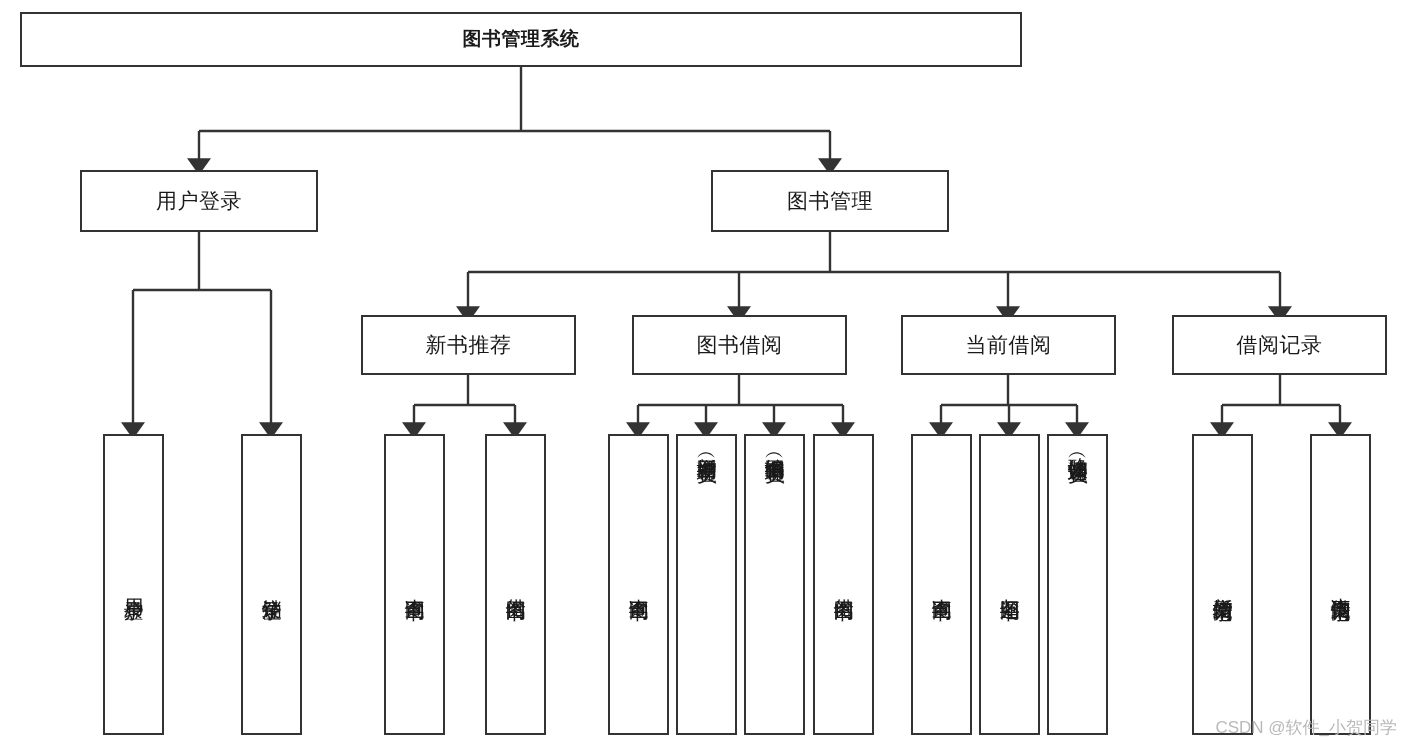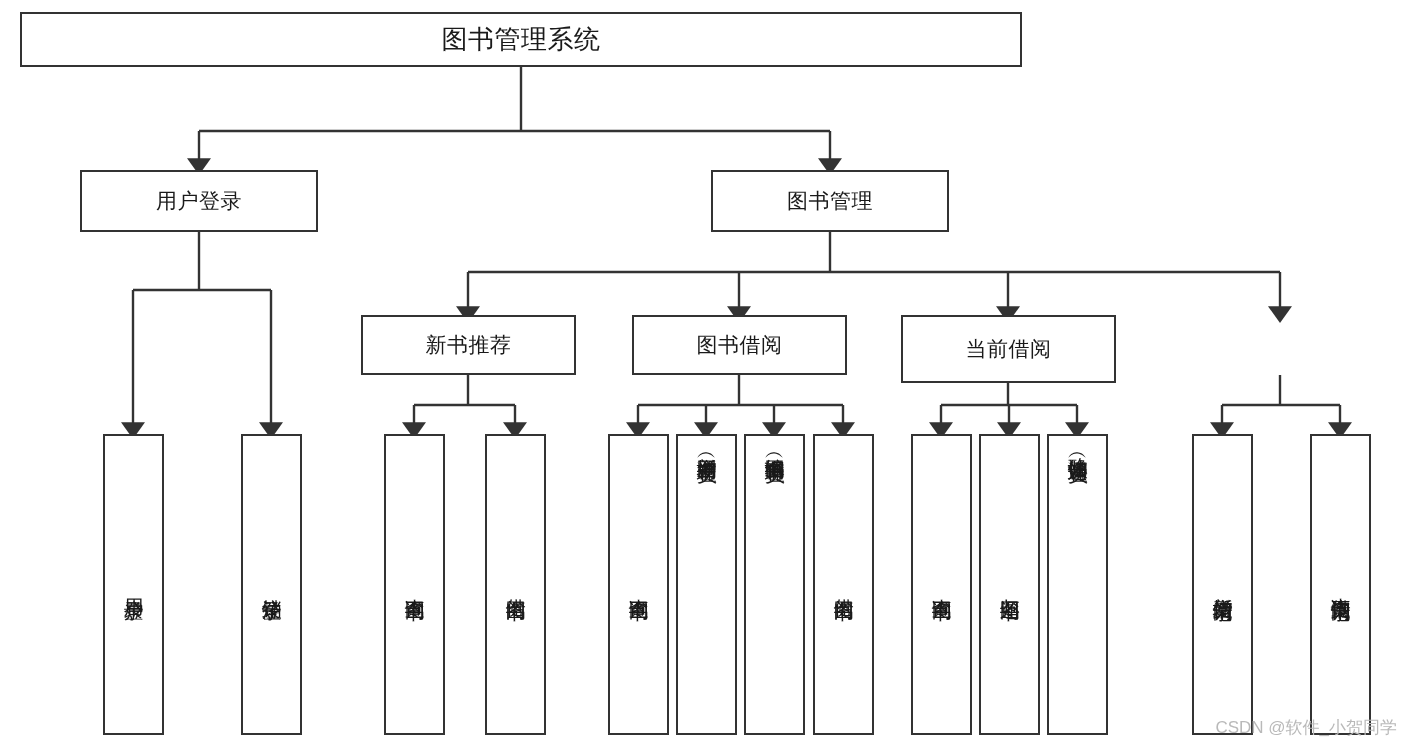--- a/index.html
+++ b/index.html
@@ -35,21 +35,22 @@
     align-items: center;
     justify-content: center;
     color: #1a1a1a;
   }
   .node-h {
     font-size: 21px;
     letter-spacing: 0.5px;
     line-height: 1.2;
   }
   .node-root {
-    font-size: 26px;
+    font-size: 19px;
+    font-weight: bold;
   }
   .node-v {
     align-items: flex-start;
     justify-content: center;
     padding-top: 6px;
   }
   .vtext {
     writing-mode: vertical-rl;
     text-orientation: upright;
     font-size: 20px;
@@ -141,24 +142,27 @@
   </div>
 
   <div class="node node-h" style="left:361px; top:315px; width:215px; height:60px;">
     <span>新书推荐</span>
   </div>
 
   <div class="node node-h" style="left:632px; top:315px; width:215px; height:60px;">
     <span>图书借阅</span>
   </div>
 
-  <div class="node node-h" style="left:901px; top:315px; width:215px; height:68px;">
+  <div class="node node-h" style="left:901px; top:315px; width:215px; height:60px;">
     <span>当前借阅</span>
   </div>
 
+  <div class="node node-h" style="left:1172px; top:315px; width:215px; height:60px;">
+    <span>借阅记录</span>
+  </div>
 
   <div class="node node-v center-text" style="left:103px; top:434px; width:61px; height:301px;">
     <span class="vtext">用户登录</span>
   </div>
 
   <div class="node node-v center-text" style="left:241px; top:434px; width:61px; height:301px;">
     <span class="vtext">注销登录</span>
   </div>
 
   <div class="node node-v center-text" style="left:384px; top:434px; width:61px; height:301px;">

